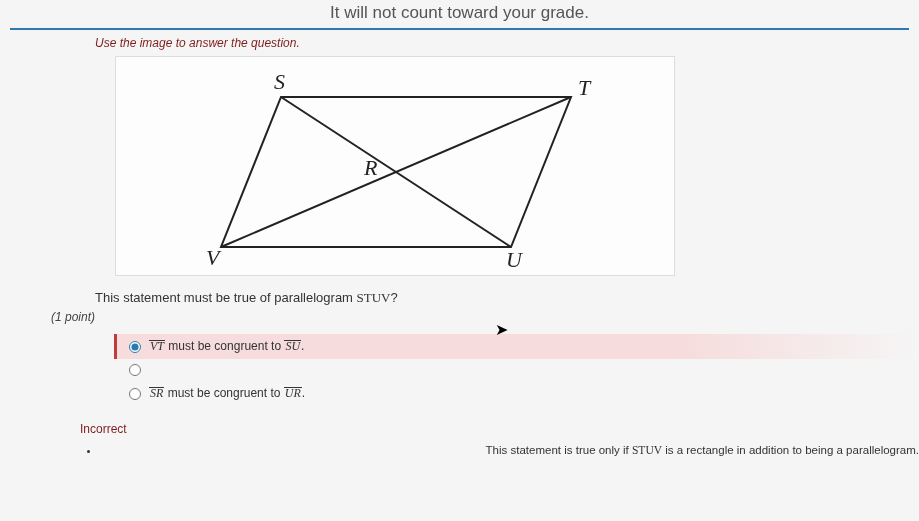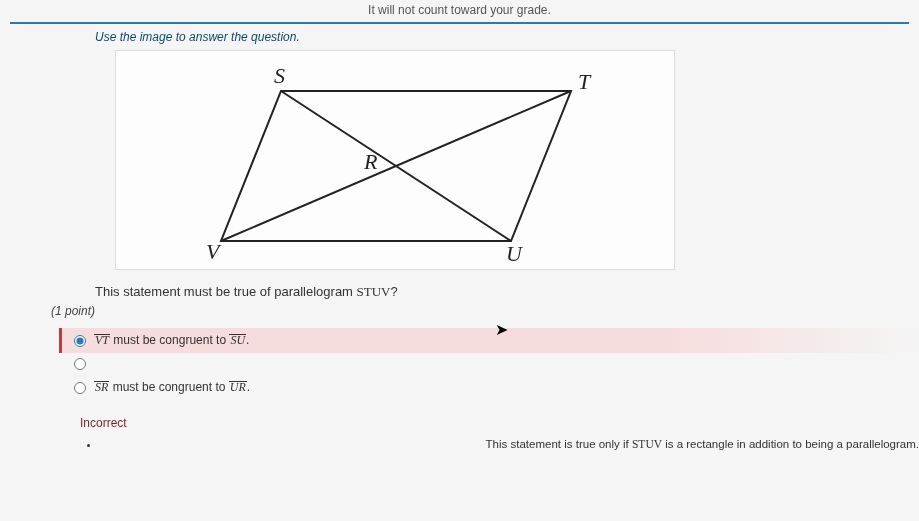--- a/index.html
+++ b/index.html
@@ -7,33 +7,33 @@
       font-family: Arial, Helvetica, sans-serif;
       background: #f5f5f5;
       color: #333;
       width: 919px;
       height: 521px;
       overflow: hidden;
       position: relative;
     }
     .top-note {
       text-align: center;
-      font-size: 12px;
+      font-size: 17px;
       color: #555;
       padding: 3px 0 5px;
     }
     .hr {
       border: none;
       border-top: 2px solid #2a7ab0;
       margin: 0 10px 6px;
     }
     .prompt {
       font-size: 12px;
       font-style: italic;
-      color: #0c4a6e;
+      color: #7f1d1d;
       padding: 0 0 6px 95px;
     }
     .figure-box {
       margin: 0 0 8px 115px;
       width: 560px;
       height: 220px;
       background: #fdfdfd;
       border: 1px solid #ddd;
       position: relative;
     }
@@ -49,21 +49,21 @@
       font-size: 13px;
       color: #333;
       padding: 6px 0 2px 95px;
     }
     .points {
       font-size: 12px;
       font-style: italic;
       color: #444;
       padding: 2px 0 10px 51px;
     }
-    .choices { padding-left: 59px; }
+    .choices { padding-left: 114px; }
     .choice {
       display: flex;
       align-items: center;
       gap: 8px;
       font-size: 12px;
       color: #333;
       padding: 5px 10px 5px 12px;
       border-left: 3px solid transparent;
     }
     .choice.selected {

